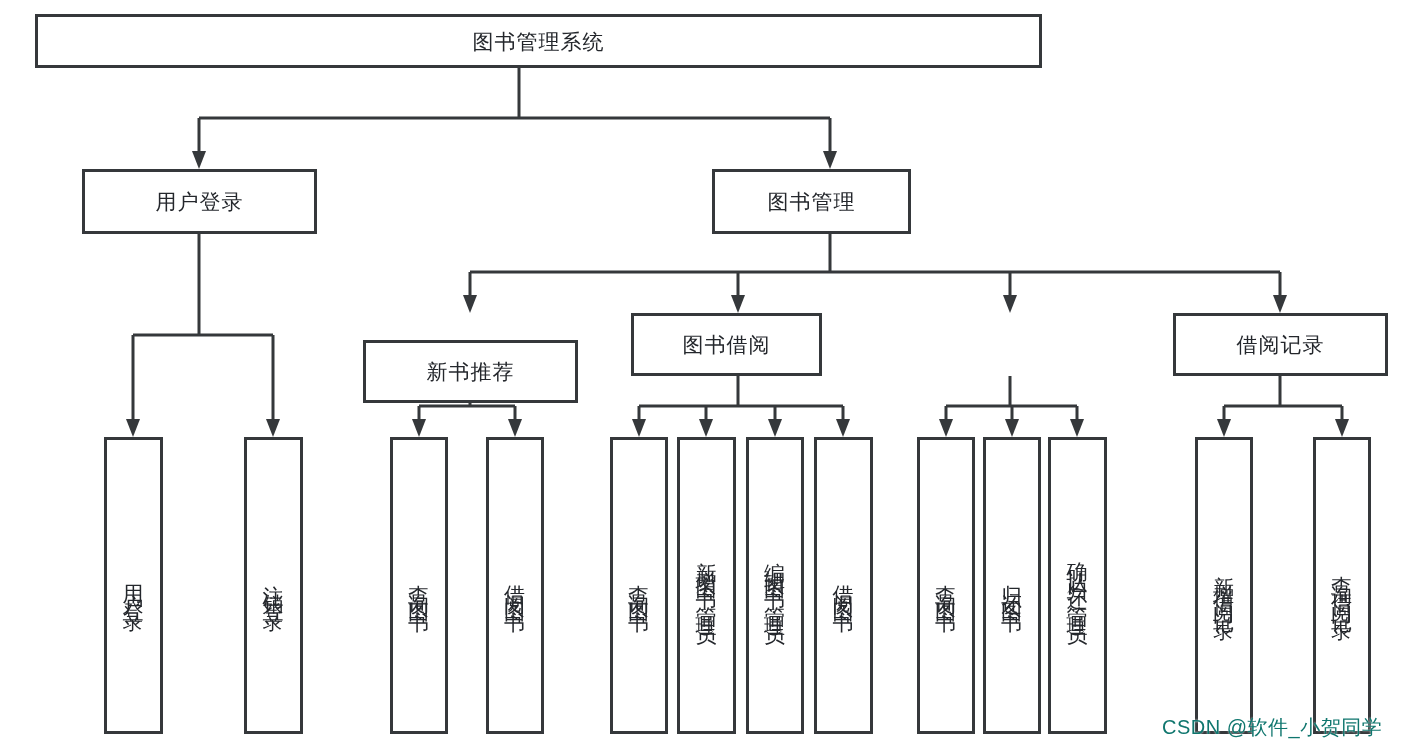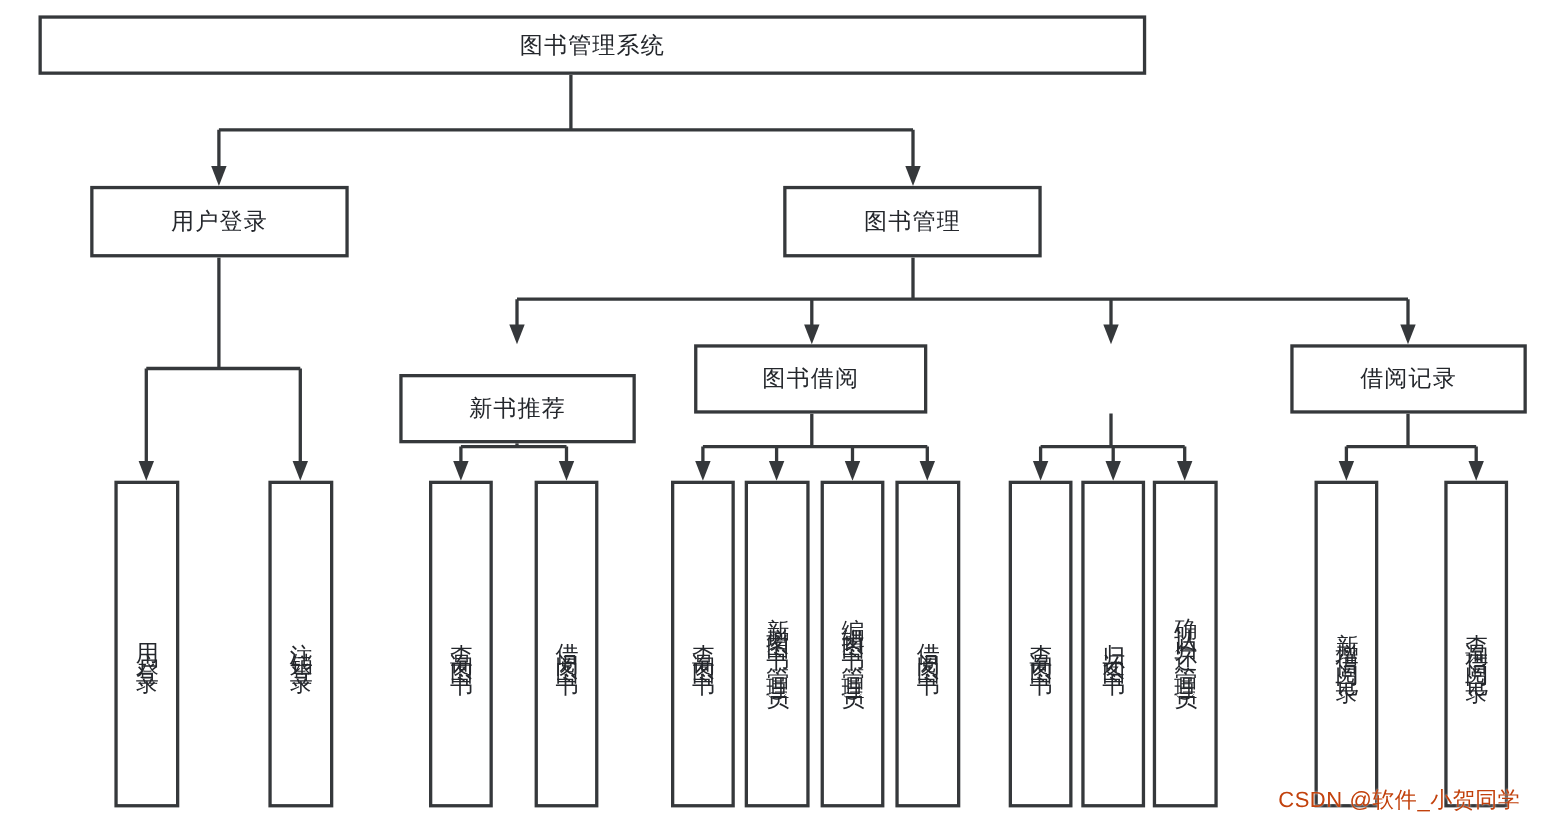--- a/index.html
+++ b/index.html
@@ -15,21 +15,21 @@
     border:3px solid #35383b; color:#24272c;
     display:flex; align-items:center; justify-content:center;
     font-size:21px; line-height:1; letter-spacing:1px;
   }
   .v {
     writing-mode:vertical-lr; text-orientation:mixed;
     letter-spacing:9px; line-height:1;
   }
   .watermark {
     position:absolute; left:1162px; top:714px; width:238px;
-    color:#c2410c; font-size:20px; letter-spacing:0.5px; white-space:nowrap;
+    color:#0f766e; font-size:20px; letter-spacing:0.5px; white-space:nowrap;
     text-shadow:0 0 2px #ffffff;
   }
 </style>
 </head>
 <body>
 
 <div class="canvas">
 
   <svg class="connectors" viewBox="0 0 1405 747" aria-hidden="true">
 
@@ -77,24 +77,24 @@
     <g>
       <path d="M1280 376 V406 M1224 406 H1342 M1224 406 V420 M1342 406 V420"></path>
       <polygon points="1217,419 1231,419 1224,437"></polygon>
       <polygon points="1335,419 1349,419 1342,437"></polygon>
     </g>
   </svg>
 
   <div class="node" style="left:16px; top:14px; width:1007px; height:54px;margin-left:19px;">图书管理系统</div>
 
   <div class="node" style="left:82px; top:169px; width:235px; height:65px;">用户登录</div>
-  <div class="node" style="left:712px; top:169px; width:235px; height:65px;">图书管理</div>
+  <div class="node" style="left:712px; top:169px; width:199px; height:65px;">图书管理</div>
 
   <div class="node" style="left:363px; top:313px; width:215px; height:63px;margin-top:27px;">新书推荐</div>
-  <div class="node" style="left:631px; top:313px; width:212px; height:63px;">图书借阅</div>
+  <div class="node" style="left:631px; top:313px; width:191px; height:63px;">图书借阅</div>
   <div class="node" style="left:1173px; top:313px; width:215px; height:63px;">借阅记录</div>
 
   <div class="node v" style="left:104px; top:437px; width:59px; height:297px;">用户登录</div>
   <div class="node v" style="left:244px; top:437px; width:59px; height:297px;">注销登录</div>
 
   <div class="node v" style="left:390px; top:437px; width:58px; height:297px;">查询图书</div>
   <div class="node v" style="left:486px; top:437px; width:58px; height:297px;">借阅图书</div>
 
   <div class="node v" style="left:610px; top:437px; width:58px; height:297px;">查询图书</div>
   <div class="node v" style="left:677px; top:437px; width:59px; height:297px;">新增图书（管理员）</div>

